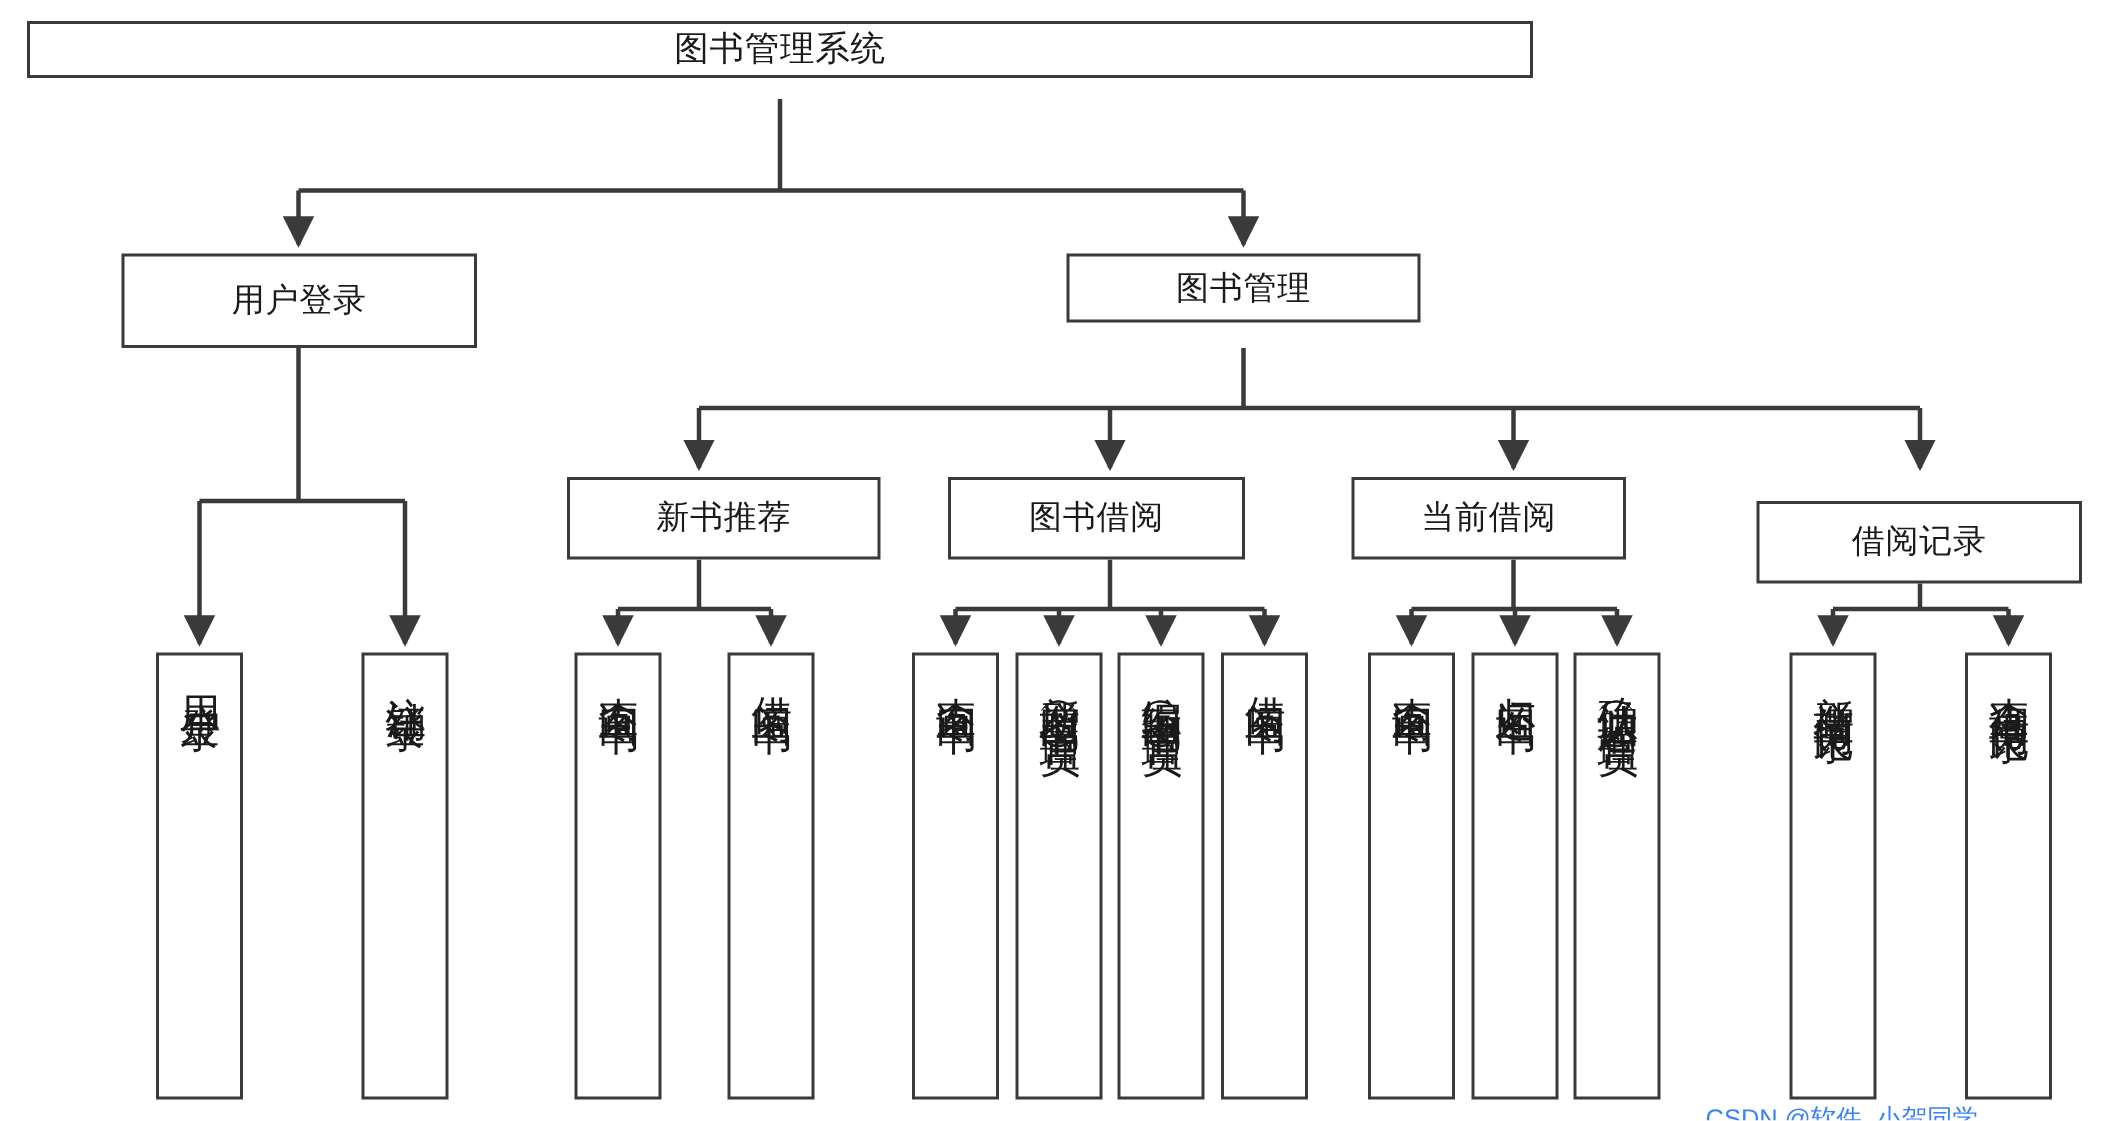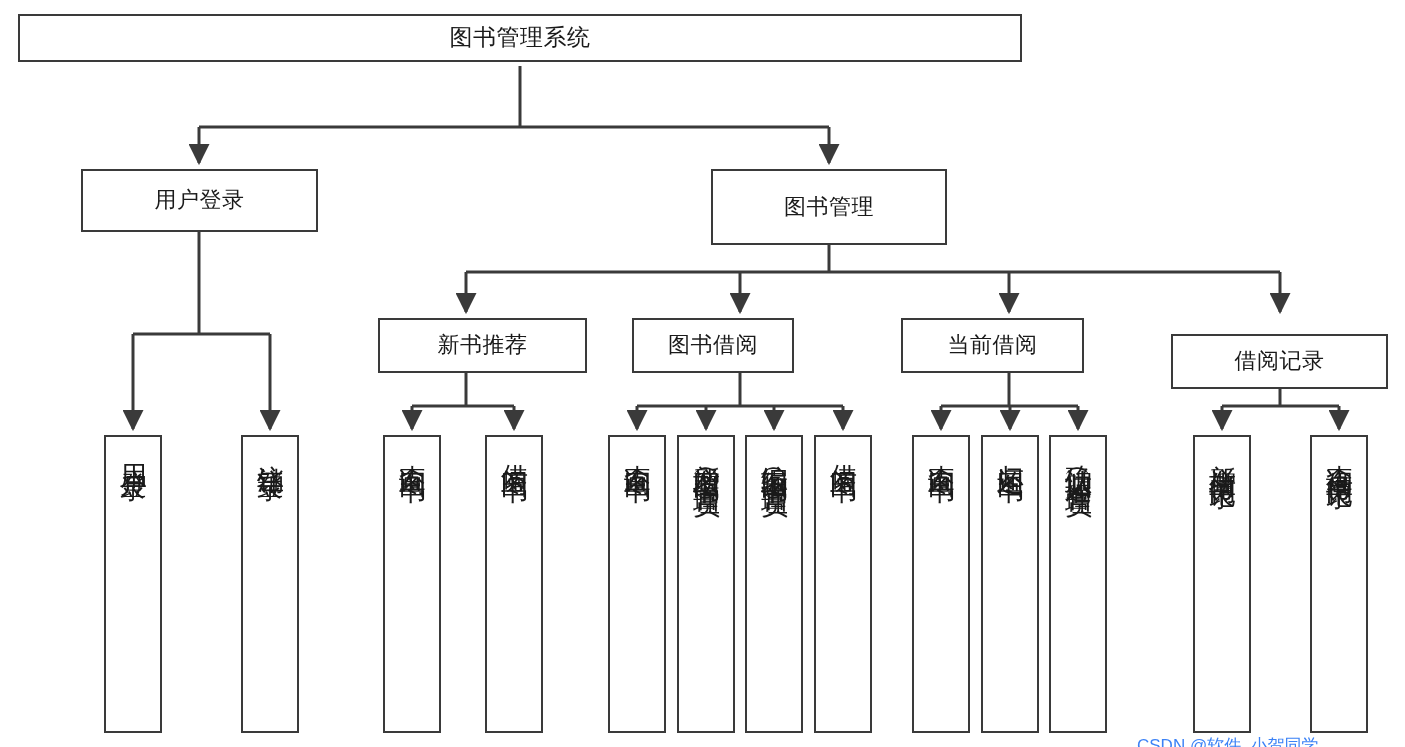--- a/index.html
+++ b/index.html
@@ -120,35 +120,35 @@
       <path d="M 1010 406 L 1010 429" marker-end="url(#arrow)"></path>
       <path d="M 1078 406 L 1078 429" marker-end="url(#arrow)"></path>
 
       <path d="M 1280 373 L 1280 406"></path>
       <path d="M 1222 406 L 1339 406"></path>
       <path d="M 1222 406 L 1222 429" marker-end="url(#arrow)"></path>
       <path d="M 1339 406 L 1339 429" marker-end="url(#arrow)"></path>
     </g>
   </svg>
 
-  <div class="node horiz" id="node-root" style="left:18px; top:14px; width:1004px; height:48px;font-family:Liberation Serif, serif;">
+  <div class="node horiz" id="node-root" style="left:18px; top:14px; width:1004px; height:38px;font-family:Liberation Serif, serif;">
     <span class="lbl">图书管理系统</span>
   </div>
 
   <div class="node horiz" style="left:81px; top:169px; width:237px; height:63px;">
     <span class="lbl">用户登录</span>
   </div>
-  <div class="node horiz" style="left:711px; top:169px; width:236px; height:76px;">
+  <div class="node horiz" style="left:711px; top:169px; width:236px; height:46px;">
     <span class="lbl">图书管理</span>
   </div>
 
   <div class="node horiz" style="left:362px; top:318px; width:209px; height:55px;margin-left:16px;">
     <span class="lbl">新书推荐</span>
   </div>
-  <div class="node horiz" style="left:632px; top:318px; width:162px; height:55px;">
+  <div class="node horiz" style="left:632px; top:318px; width:198px; height:55px;">
     <span class="lbl">图书借阅</span>
   </div>
   <div class="node horiz" style="left:901px; top:318px; width:183px; height:55px;">
     <span class="lbl">当前借阅</span>
   </div>
   <div class="node horiz" style="left:1171px; top:318px; width:217px; height:55px;margin-top:16px;">
     <span class="lbl">借阅记录</span>
   </div>
 
   <div class="node vert" style="left:104px; top:435px; width:58px; height:298px;">

